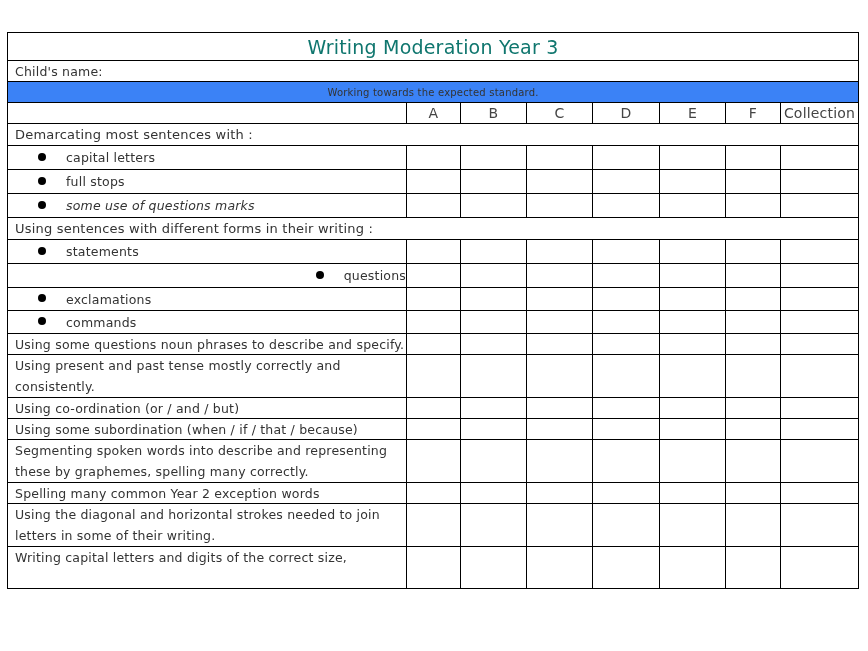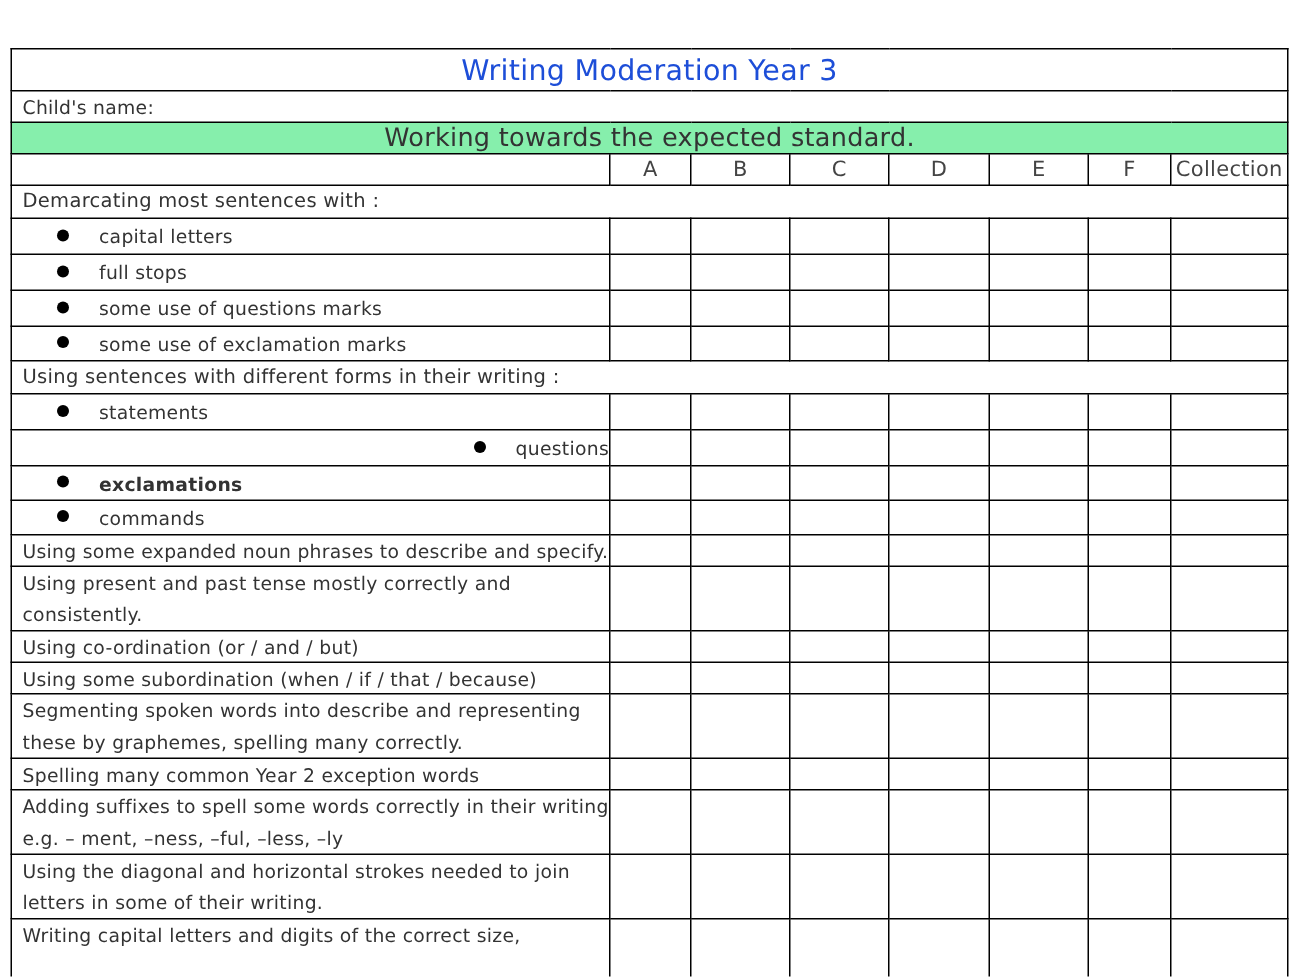--- a/index.html
+++ b/index.html
@@ -4,22 +4,22 @@
   <style>
     html, body { margin: 0; padding: 0; background: #ffffff; }
     body { width: 868px; height: 651px; overflow: hidden; position: relative;
            font-family: "DejaVu Sans", sans-serif; color: #333333; }
     .sheet { position: absolute; left: 7px; top: 32px; width: 851px; }
     table { border-collapse: collapse; table-layout: fixed; width: 851px; }
     td { border: 1.5px solid #000; padding: 0 0 0 7px; font-size: 12.5px;
          letter-spacing: 0.2px; vertical-align: middle; overflow: hidden; white-space: nowrap; }
     td.grid { padding: 0; }
     td.wrap { white-space: normal; line-height: 21px; vertical-align: top; padding-top: 0; }
-    .title { text-align: center; font-size: 19px; font-weight: normal; padding: 0; color: #1d4ed8; }
-    .band { background: #86efac; text-align: center; padding: 0; font-size: 17px; }
+    .title { text-align: center; font-size: 19px; font-weight: normal; padding: 0; color: #0f766e; }
+    .band { background: #3b82f6; text-align: center; padding: 0; font-size: 10px; }
     .colhead { text-align: center; padding: 0; font-size: 14px; color: #444; }
     .section { font-size: 13px; }
     .bullet { padding-left: 30px; }
     .dot { display: inline-block; width: 8px; height: 8px; border-radius: 50%; background: #000;
            margin-right: 20px; vertical-align: middle; position: relative; top: -2px; }
   </style>
 </head>
 <body>
 
 <div class="sheet">
@@ -70,32 +70,22 @@
         <tr style="height: 24px;">
           <td class="bullet"><span class="dot"></span><span>full stops</span></td>
           <td class="grid"></td>
           <td class="grid"></td>
           <td class="grid"></td>
           <td class="grid"></td>
           <td class="grid"></td>
           <td class="grid"></td>
           <td class="grid"></td>
         </tr>
-        <tr style="height: 24px;">
+        <tr style="height: 24px; font-style: italic;">
           <td class="bullet"><span class="dot"></span><span>some use of questions marks</span></td>
-          <td class="grid"></td>
-          <td class="grid"></td>
-          <td class="grid"></td>
-          <td class="grid"></td>
-          <td class="grid"></td>
-          <td class="grid"></td>
-          <td class="grid"></td>
-        </tr>
-        <tr style="height: 23px;">
-          <td class="bullet"><span class="dot"></span><span>some use of exclamation marks</span></td>
           <td class="grid"></td>
           <td class="grid"></td>
           <td class="grid"></td>
           <td class="grid"></td>
           <td class="grid"></td>
           <td class="grid"></td>
           <td class="grid"></td>
         </tr>
         <tr style="height: 22px;">
           <td colspan="8" class="section">Using sentences with different forms in their writing :</td>
@@ -113,42 +103,42 @@
         <tr style="height: 24px; text-align: right;">
           <td class="bullet"><span class="dot"></span><span>questions</span></td>
           <td class="grid"></td>
           <td class="grid"></td>
           <td class="grid"></td>
           <td class="grid"></td>
           <td class="grid"></td>
           <td class="grid"></td>
           <td class="grid"></td>
         </tr>
-        <tr style="height: 23px; font-weight: bold;">
+        <tr style="height: 23px;">
           <td class="bullet"><span class="dot"></span><span>exclamations</span></td>
           <td class="grid"></td>
           <td class="grid"></td>
           <td class="grid"></td>
           <td class="grid"></td>
           <td class="grid"></td>
           <td class="grid"></td>
           <td class="grid"></td>
         </tr>
         <tr style="height: 23px;">
           <td class="bullet"><span class="dot"></span><span>commands</span></td>
           <td class="grid"></td>
           <td class="grid"></td>
           <td class="grid"></td>
           <td class="grid"></td>
           <td class="grid"></td>
           <td class="grid"></td>
           <td class="grid"></td>
         </tr>
         <tr style="height: 21px;">
-          <td>Using some expanded noun phrases to describe and specify.</td>
+          <td>Using some questions noun phrases to describe and specify.</td>
           <td class="grid"></td>
           <td class="grid"></td>
           <td class="grid"></td>
           <td class="grid"></td>
           <td class="grid"></td>
           <td class="grid"></td>
           <td class="grid"></td>
         </tr>
         <tr style="height: 41px; margin-top: 40px;">
           <td class="wrap">Using present and past tense mostly correctly and consistently.</td>
@@ -185,30 +175,20 @@
           <td class="grid"></td>
           <td class="grid"></td>
           <td class="grid"></td>
           <td class="grid"></td>
           <td class="grid"></td>
           <td class="grid"></td>
           <td class="grid"></td>
         </tr>
         <tr style="height: 21px;">
           <td>Spelling many common Year 2 exception words</td>
-          <td class="grid"></td>
-          <td class="grid"></td>
-          <td class="grid"></td>
-          <td class="grid"></td>
-          <td class="grid"></td>
-          <td class="grid"></td>
-          <td class="grid"></td>
-        </tr>
-        <tr style="height: 42px;">
-          <td class="wrap">Adding suffixes to spell some words correctly in their writing e.g. – ment, –ness, –ful, –less, –ly</td>
           <td class="grid"></td>
           <td class="grid"></td>
           <td class="grid"></td>
           <td class="grid"></td>
           <td class="grid"></td>
           <td class="grid"></td>
           <td class="grid"></td>
         </tr>
         <tr style="height: 42px;">
           <td class="wrap">Using the diagonal and horizontal strokes needed to join letters in some of their writing.</td>

